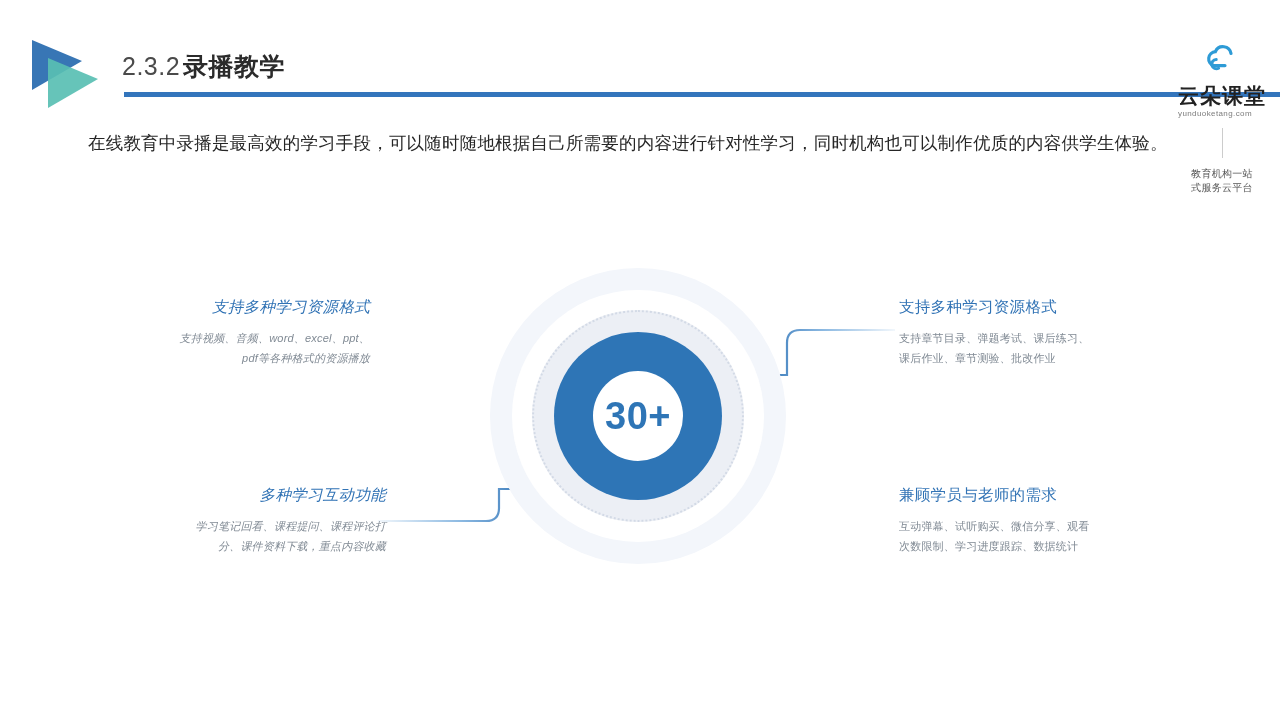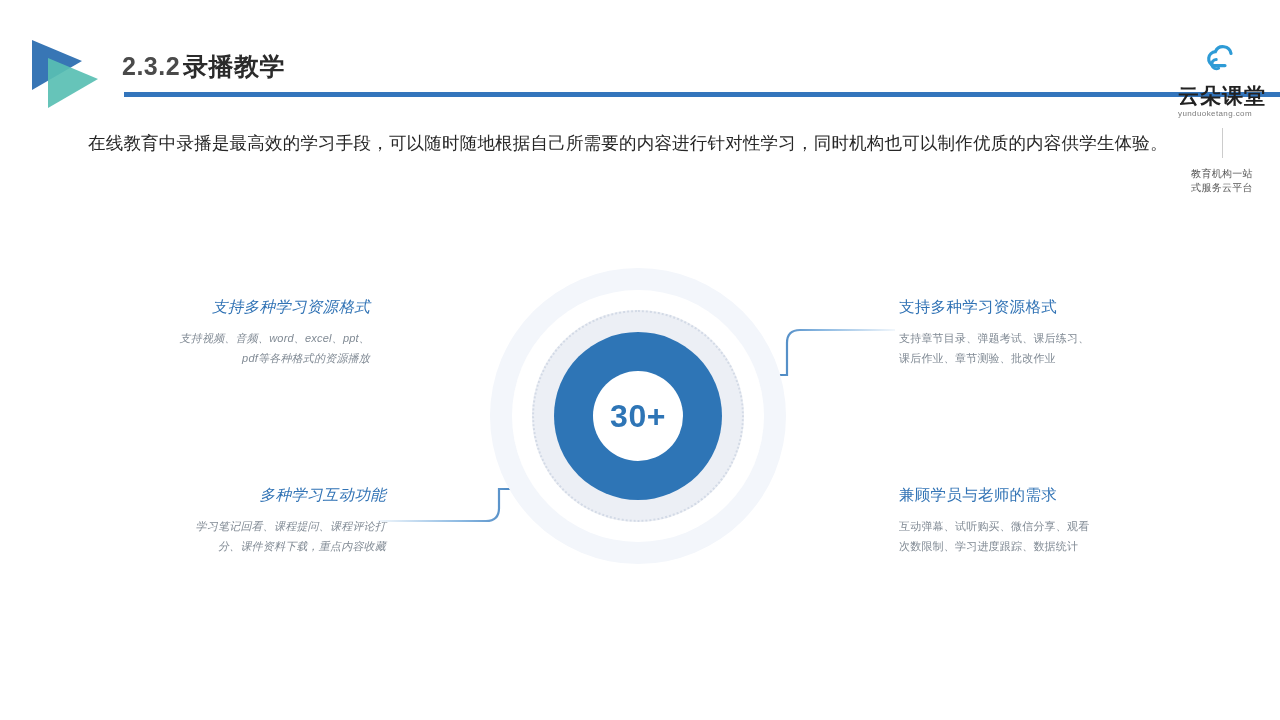--- a/index.html
+++ b/index.html
@@ -20,21 +20,21 @@
     position:absolute; left:26px; top:38px;
     width:78px; height:72px;
   }
   .hdr-title {
     position:absolute; left:122px; top:50px;
     white-space:nowrap;
     font-size:25px;
     letter-spacing:0.5px;
   }
   .hdr-title .num {
-    color:#4a4a4a; font-weight:700;
+    color:#4a4a4a; font-weight:400;
   }
   .hdr-title .zh {
     color:#2b2b2b; font-weight:700;
     margin-left:3px;
   }
   .hdr-rule {
     position:absolute; left:124px; top:92px;
     width:1156px; height:5px;
     background:#3375bc;
   }
@@ -94,21 +94,21 @@
     border-radius:50%;
     background:#2e75b6;
   }
   .hub-core {
     position:absolute; left:103px; top:103px; width:90px; height:90px;
     border-radius:50%;
     background:#ffffff;
     display:flex; align-items:center; justify-content:center;
   }
   .hub-value {
-    font-size:32px; font-weight:700; color:#2e75b6;
+    font-size:38px; font-weight:700; color:#2e75b6;
     letter-spacing:0.5px;
   }
 
   
   .connectors { position:absolute; left:0; top:0; width:1280px; height:720px; }
 
   
   .callout { position:absolute; }
   .callout .co-title {
     font-size:15.5px; color:#3173b5; font-weight:400;

